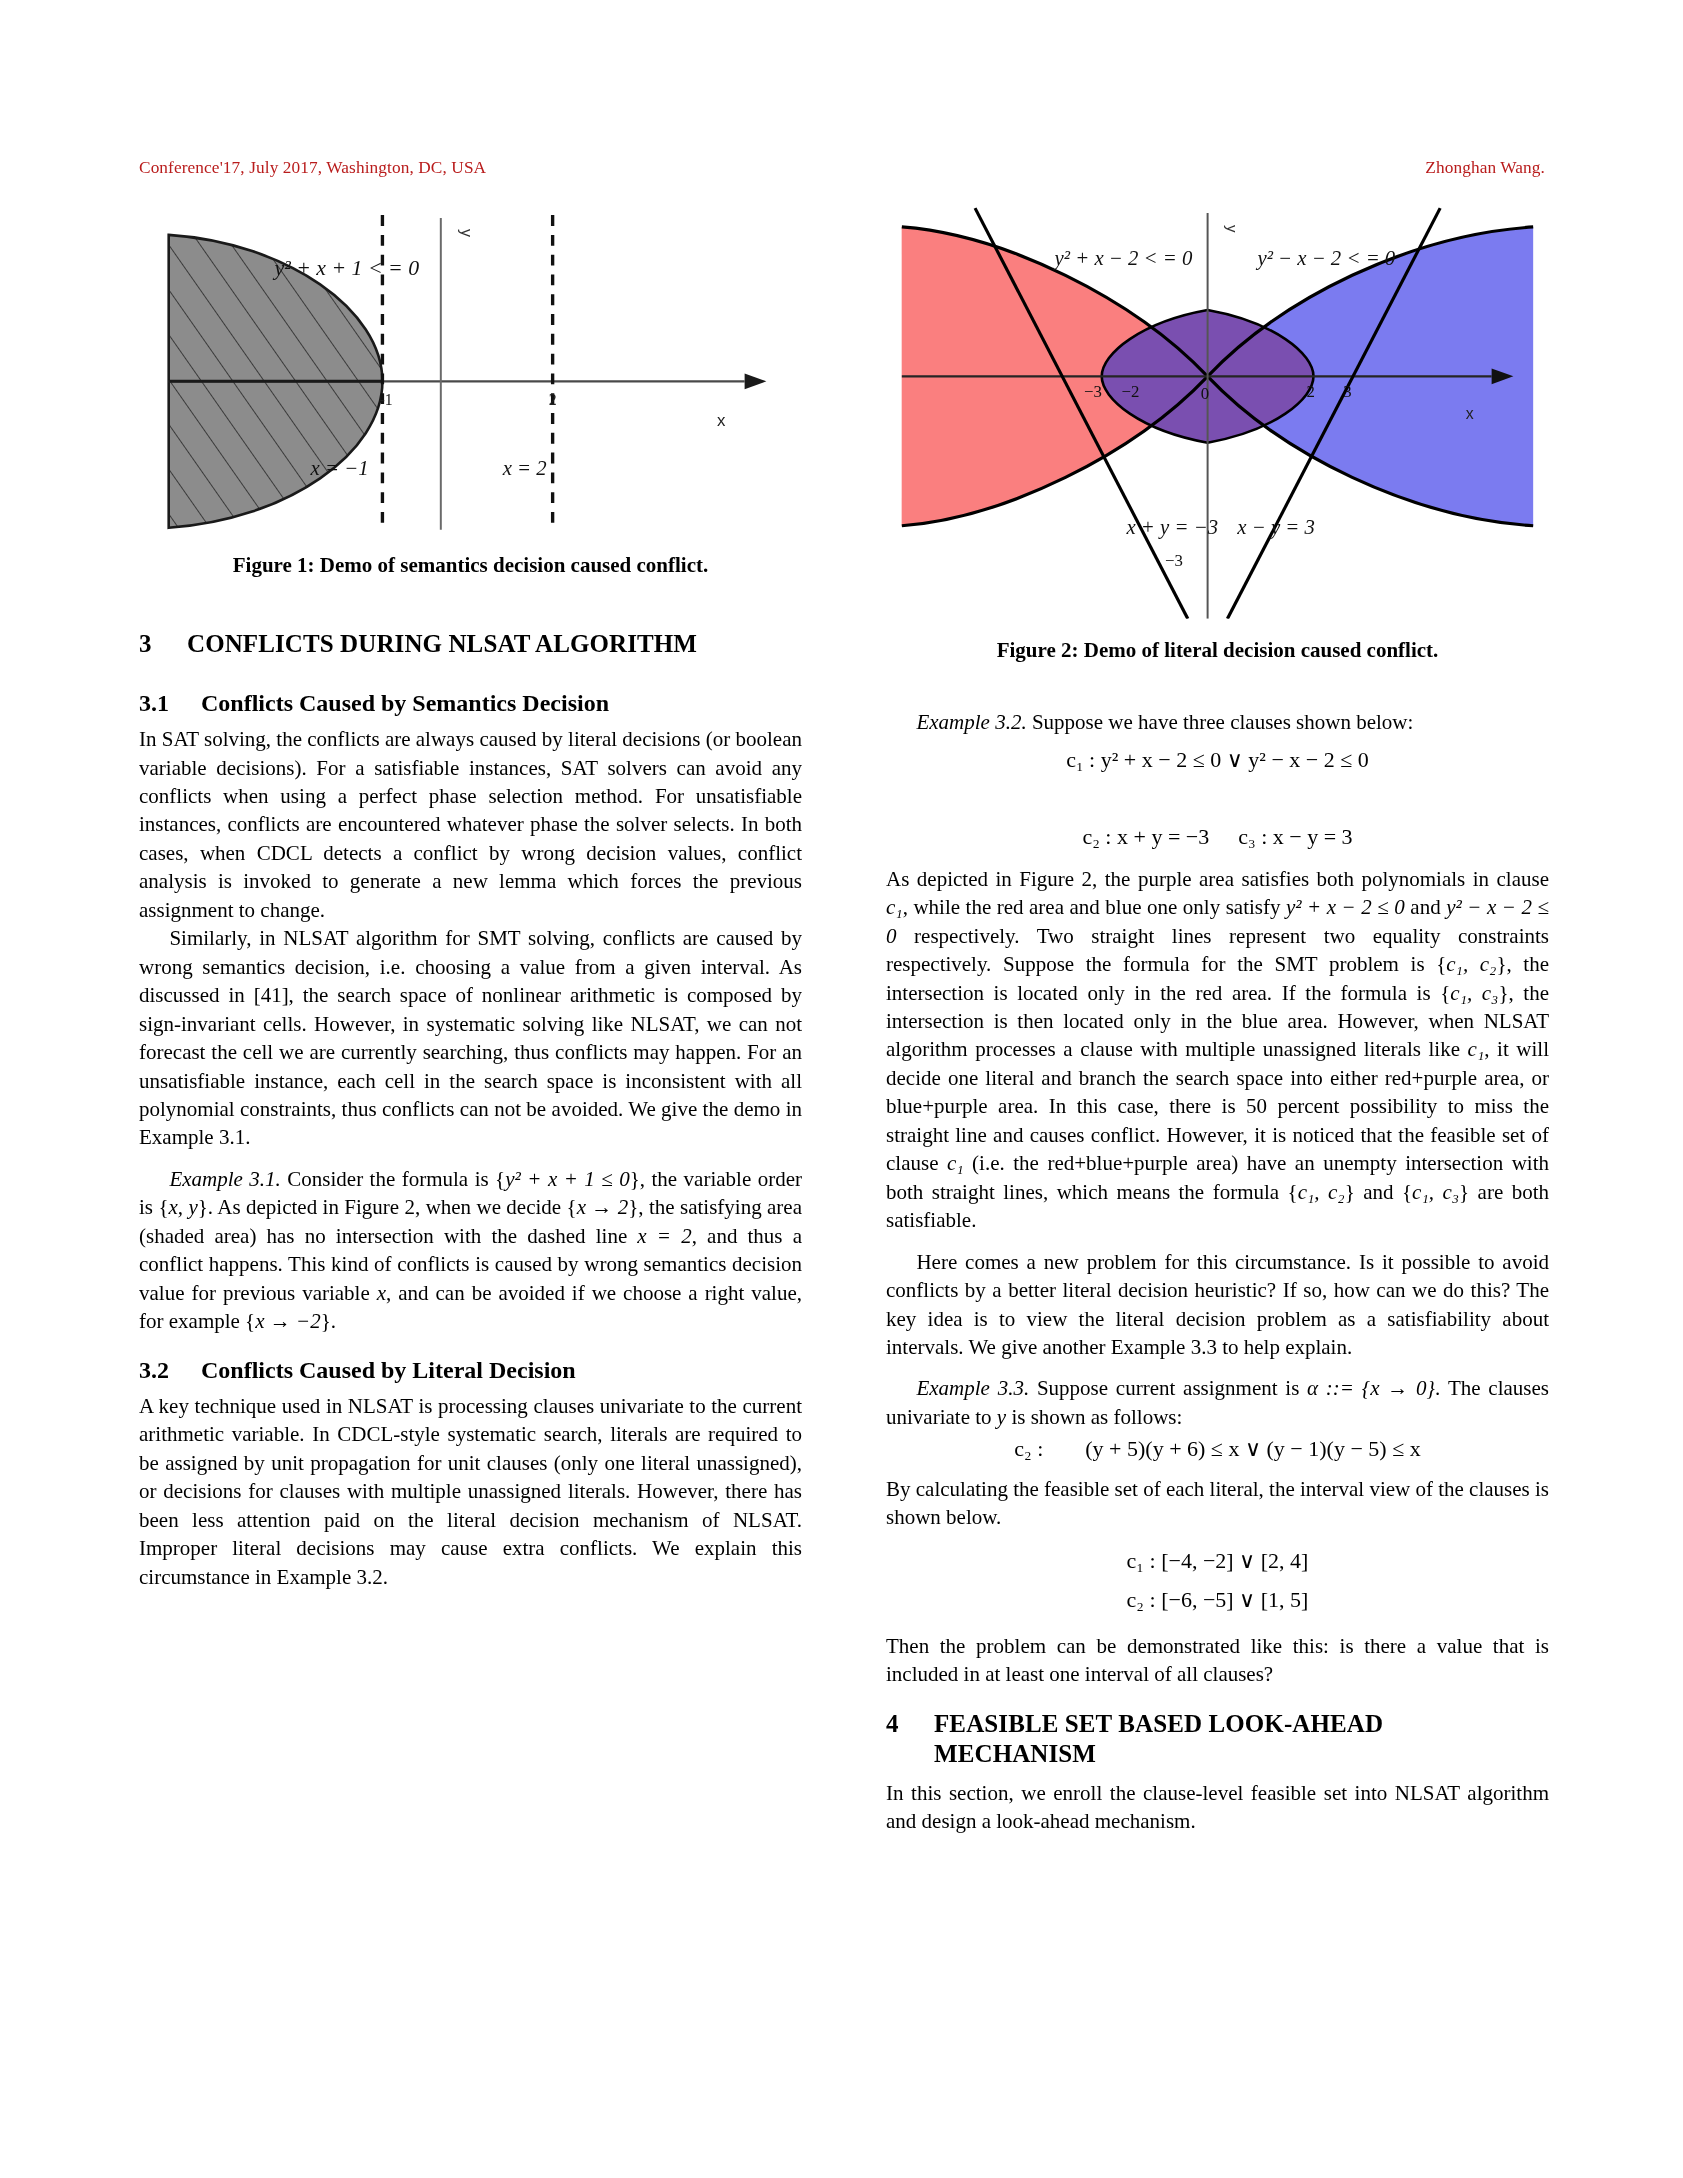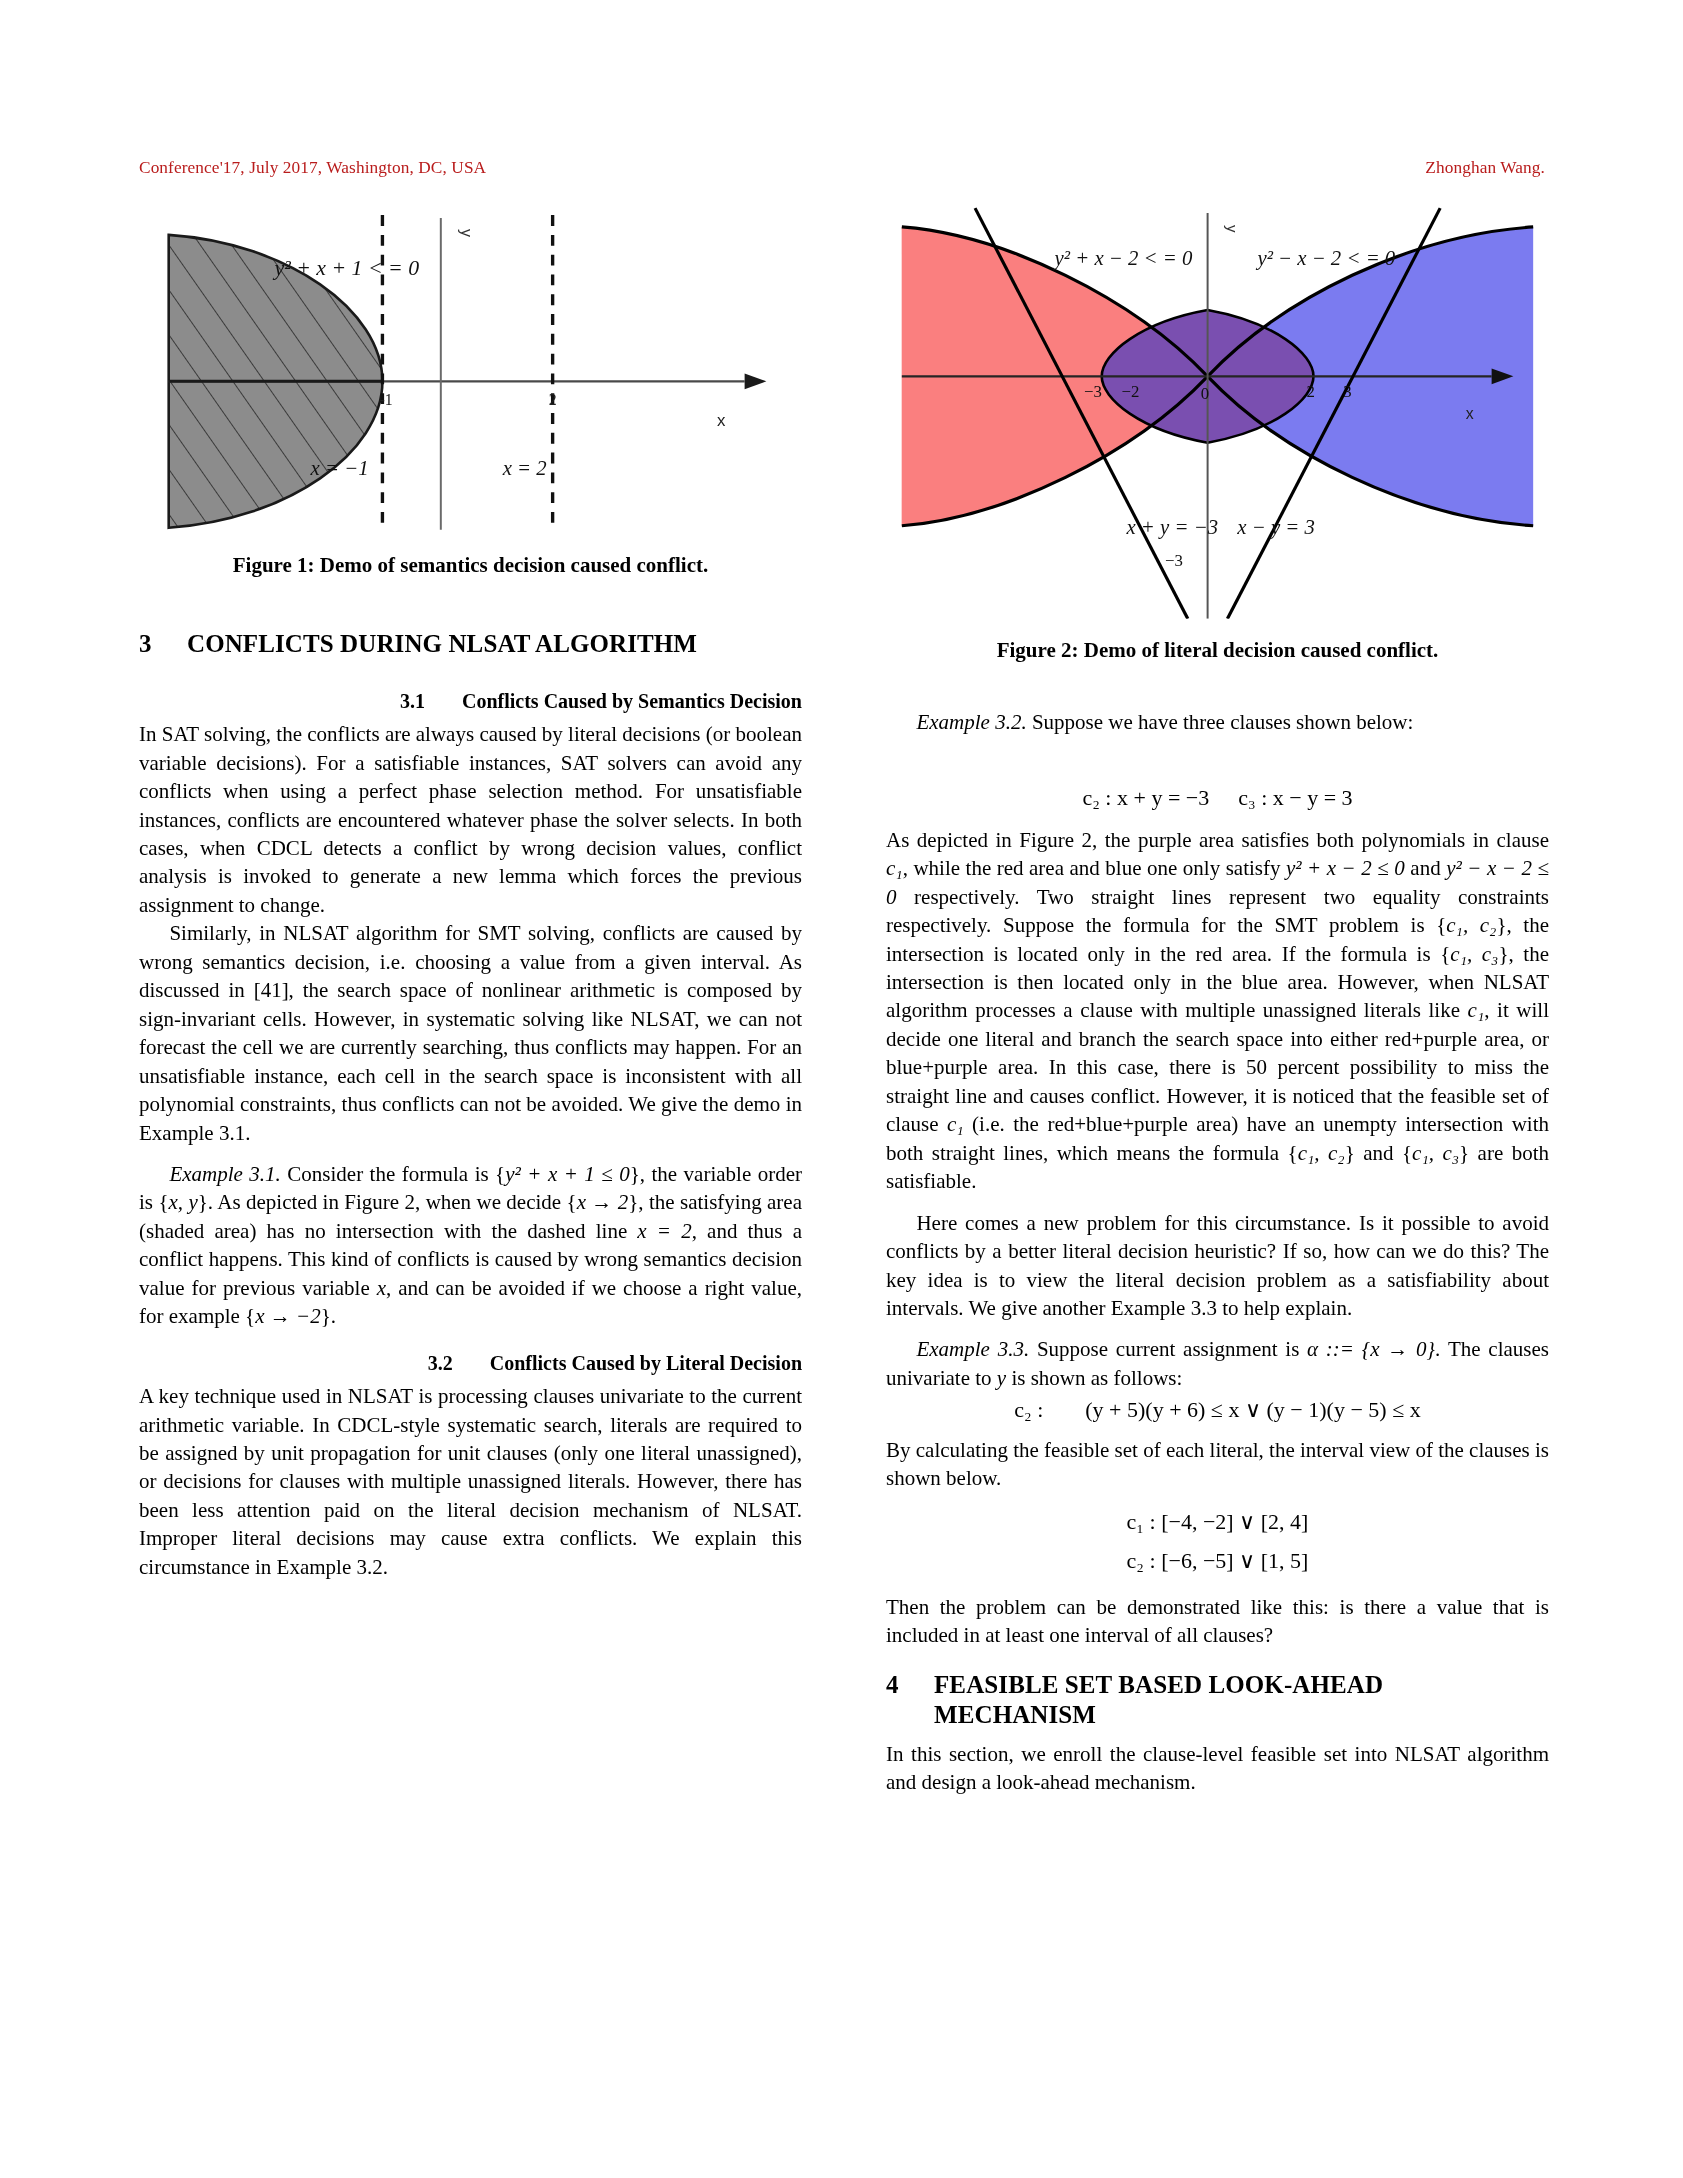--- a/index.html
+++ b/index.html
@@ -70,26 +70,25 @@
     margin: 0 0 9px 0;
     line-height: 1.22;
     letter-spacing: 0.1px;
     display: flex;
     gap: 0;
   }
   h2.sec .num { display: inline-block; width: 48px; flex: none; }
   h2.sec .ttl { display: block; }
 
   h3.sub {
-    font-size: 20px;
+    font-size: 24px;
     font-weight: bold;
     margin: 0 0 7px 0;
     line-height: 1.22;
     display: flex;
-    justify-content: flex-end;
   }
   h3.sub .num { display: inline-block; width: 62px; flex: none; }
 
   .figcap {
     font-size: 21px;
     font-weight: bold;
     text-align: center;
     line-height: 1.3;
     margin: 8px;
   }
@@ -263,20 +262,21 @@
         </svg>
         <div class="figcap" style="margin-top:18px;">Figure 2: Demo of literal decision caused conflict.</div>
       </div>
 
       <div style="height:36px"></div>
 
       <p class="para noindent" style="text-indent:1.45em;">
         <span class="exhead">Example 3.2.</span><span> Suppose we have three clauses shown below:</span>
       </p>
 
+      <div class="eq">c₁ : y² + x − 2 ≤ 0 ∨ y² − x − 2 ≤ 0</div>
       <div class="eq-row">
         <span>c₂ : x + y = −3</span>
         <span>c₃ : x − y = 3</span>
       </div>
 
       <div style="height:12px"></div>
 
       <p class="para noindent">
         <span>As depicted in Figure 2, the purple area satisfies both polynomials in clause </span><i>c₁</i><span>, while the red area and blue one only satisfy </span><i>y² + x − 2 ≤ 0</i><span> and </span><i>y² − x − 2 ≤ 0</i><span> respectively. Two straight lines represent two equality constraints respectively. Suppose the formula for the SMT problem is {</span><i>c₁, c₂</i><span>}, the intersection is located only in the red area. If the formula is {</span><i>c₁, c₃</i><span>}, the intersection is then located only in the blue area. However, when NLSAT algorithm processes a clause with multiple unassigned literals like </span><i>c₁</i><span>, it will decide one literal and branch the search space into either red+purple area, or blue+purple area. In this case, there is 50 percent possibility to miss the straight line and causes conflict. However, it is noticed that the feasible set of clause </span><i>c₁</i><span> (i.e. the red+blue+purple area) have an unempty intersection with both straight lines, which means the formula {</span><i>c₁, c₂</i><span>} and {</span><i>c₁, c₃</i><span>} are both satisfiable.</span>
       </p>

